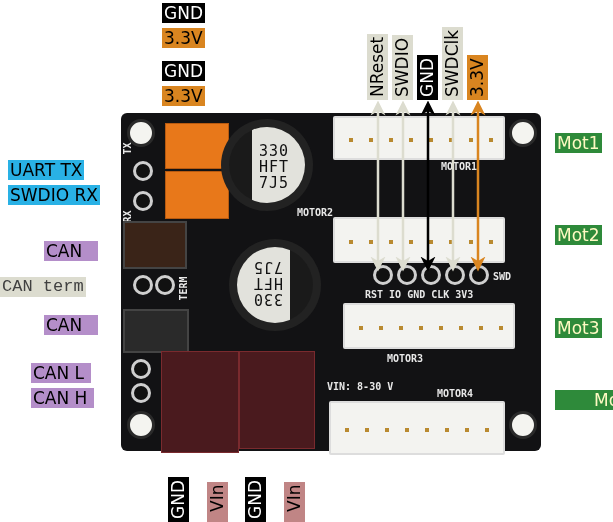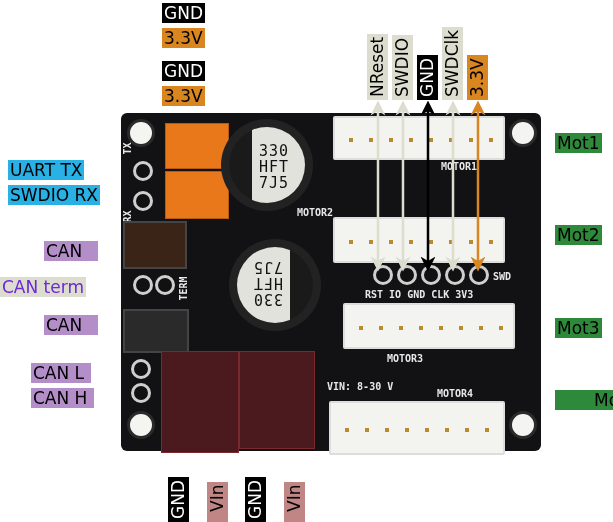--- a/index.html
+++ b/index.html
@@ -2,22 +2,22 @@
 <html><head>
 <meta charset="utf-8">
 <style>
   html,body{margin:0;padding:0;background:#fff;}
   body{width:613px;height:522px;position:relative;overflow:hidden;font-family:"DejaVu Sans",sans-serif;}
   .lbl{position:absolute;font-size:17px;line-height:20px;padding:0 2px;white-space:nowrap;color:#000;}
   .lbl.black{background:#000;color:#fff;}
   .lbl.orange{background:#d98520;color:#000;}
   .lbl.blue{background:#29b1e5;color:#000;}
   .lbl.purple{background:#b48ec9;color:#000000;}
-  .lbl.beige{background:#dcdccf;color:#6d28d9;}
-  .lbl.green{background:#2e8a3a;color:#000000;}
+  .lbl.beige{background:#dcdccf;color:#404040;font-family:Liberation Mono, monospace;}
+  .lbl.green{background:#2e8a3a;color:#fef9c3;}
   .vlbl{position:absolute;font-size:17px;white-space:nowrap;transform-origin:left top;transform:rotate(-90deg);padding:0 3px;line-height:21px;}
   #board{position:absolute;left:121px;top:113px;width:420px;height:338px;background:#121214;border-radius:6px;}
   .hole{position:absolute;width:22px;height:22px;border-radius:50%;background:#f4f4f0;border:3px solid #2a2a2a;}
   .cap{position:absolute;width:92px;height:92px;border-radius:50%;background:#222;}
   .cap .face{position:absolute;left:8px;top:8px;width:76px;height:76px;border-radius:50%;background:linear-gradient(90deg,#1a1a1a 0 30%,#e2e2dc 30% 100%);}
   .cap .txt{position:absolute;left:30px;top:16px;font-size:15px;line-height:16px;color:#111;font-family:"DejaVu Sans Mono",monospace;letter-spacing:1px;}
   .conn{position:absolute;background:#f3f3f0;border:2px solid #ddd;border-radius:2px;}
   .conn .pin{position:absolute;top:50%;width:4px;height:4px;background:#b98a30;}
   .silk{position:absolute;color:#e8e8e8;font-size:10px;font-family:"DejaVu Sans Mono",monospace;font-weight:bold;white-space:nowrap;}
   .pad{position:absolute;width:14px;height:14px;border-radius:50%;background:#111;border:3px solid #cfcfcf;}

